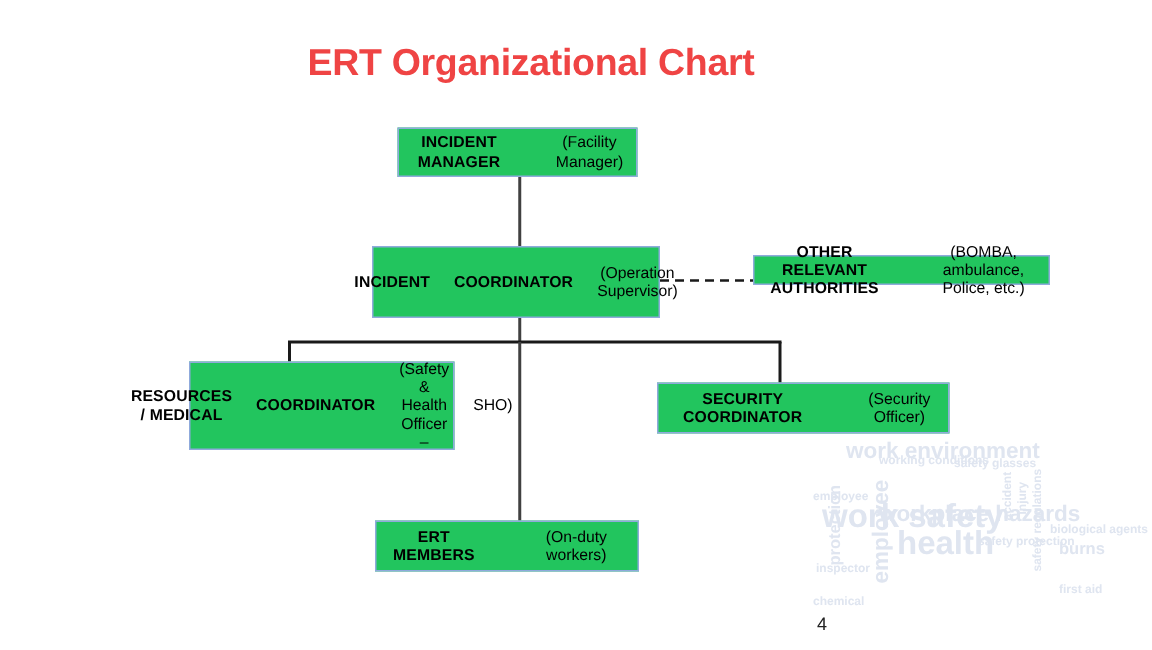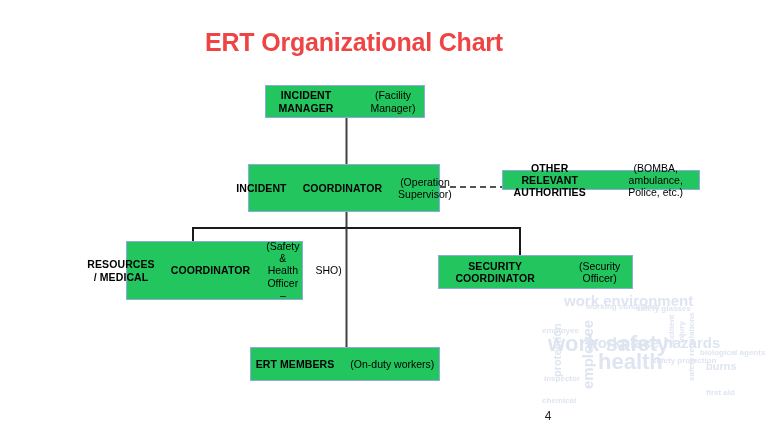--- a/index.html
+++ b/index.html
@@ -82,21 +82,21 @@
   .node .sub {
     font-size: 10.5px;
     font-weight: normal;
   }
 
   #node-incident-manager      { left: 265px; top: 85px;  width: 160px; height: 33px; }
   #node-incident-coordinator  { left: 248px; top: 164px; width: 192px; height: 48px; }
   #node-other-authorities     { left: 502px; top: 170px; width: 198px; height: 20px; }
   #node-resources-medical     { left: 96px; top: 241px; width: 177px; height: 59px; margin-left: 30px; }
   #node-security-coordinator  { left: 425px; top: 255px; width: 195px; height: 34px; margin-left: 13px; }
-  #node-ert-members           { left: 250px; top: 347px; width: 190px; height: 34px; }
+  #node-ert-members           { left: 250px; top: 347px; width: 176px; height: 34px; }
 
   
   #page-number {
     position: absolute;
     left: 518px;
     top: 409px;
     width: 60px;
     text-align: center;
     font-size: 12px;
     color: #222222;

